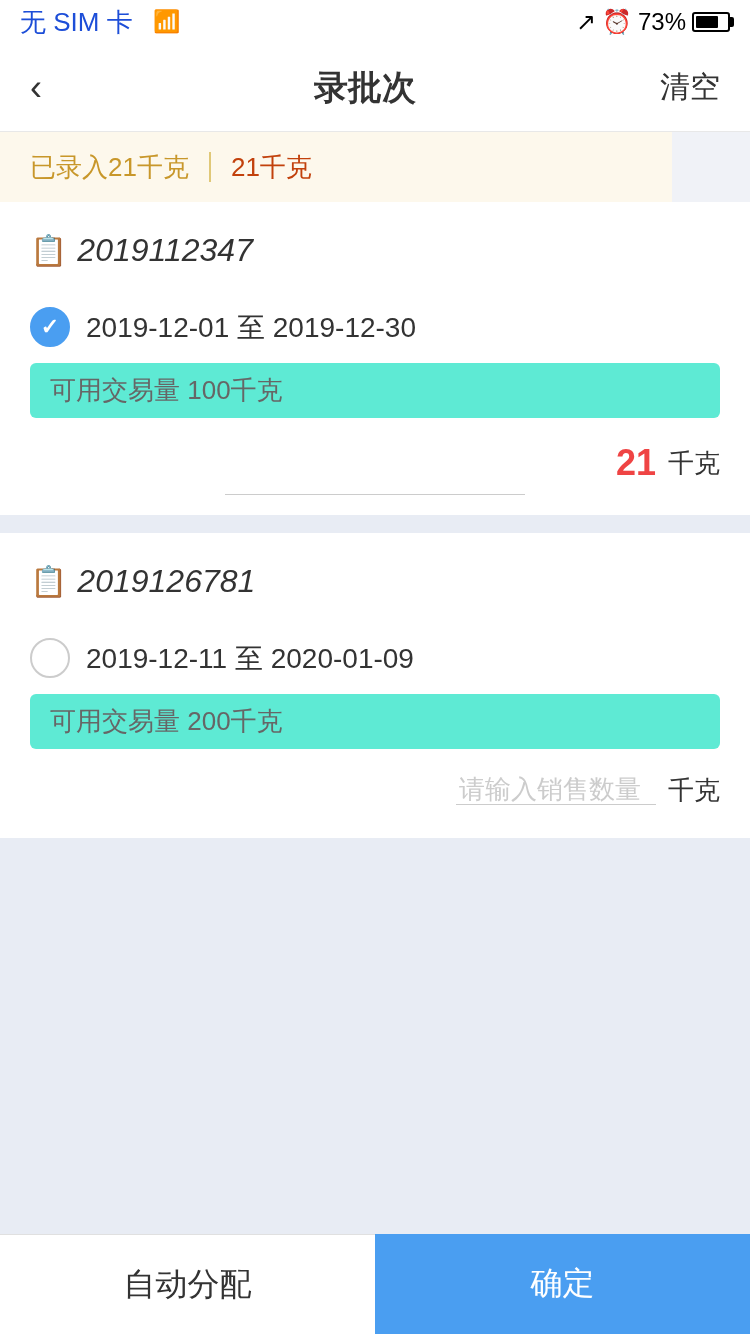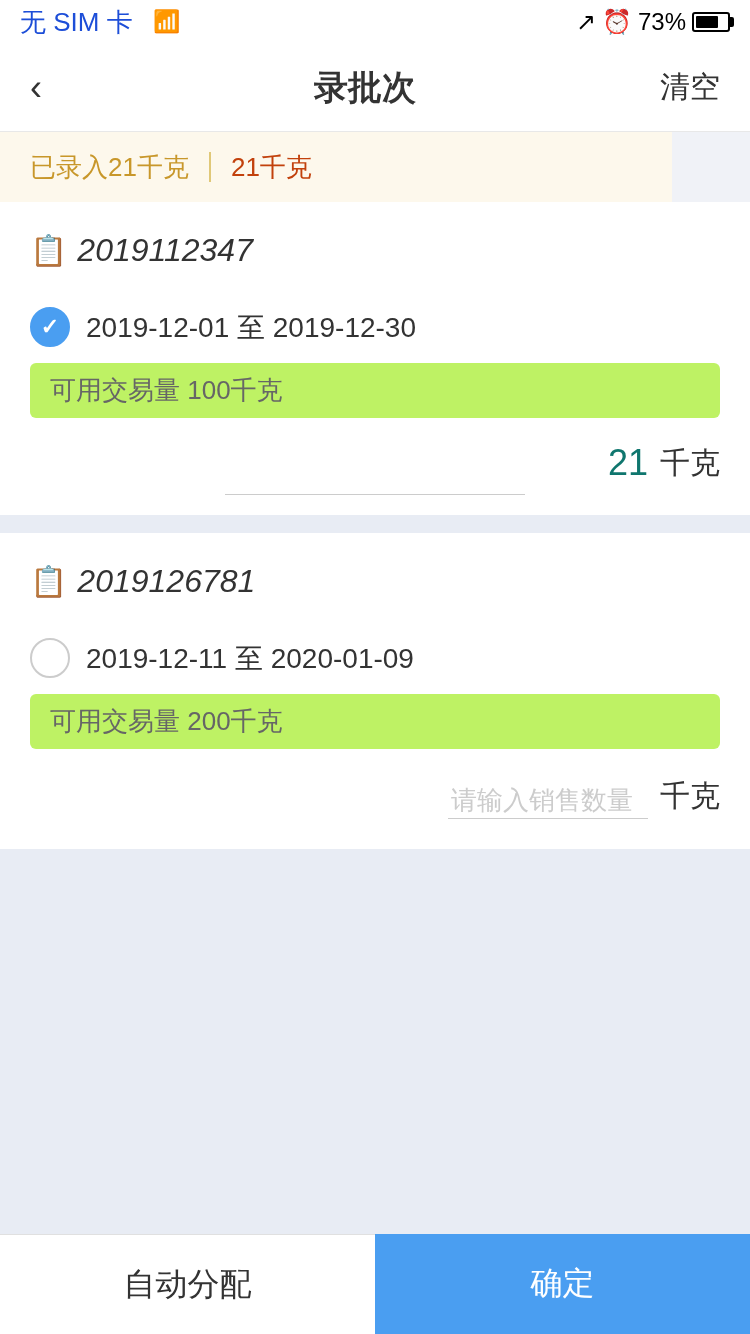--- a/index.html
+++ b/index.html
@@ -183,42 +183,42 @@
       font-size: 22px;
       font-weight: bold;
     }
 
     .card-date {
       font-size: 28px;
       color: #333;
     }
 
     .available-tag {
-      background: #bef264;
+      background: #5eead4;
       border-radius: 6px;
       padding: 10px 20px;
       font-size: 26px;
       color: #666;
       margin-bottom: 14px;
     }
 
     .quantity-row {
       display: flex;
       align-items: center;
       justify-content: flex-end;
       gap: 12px;
       padding: 10px 0;
     }
     .quantity-value {
       font-size: 36px;
-      color: #0f766e;
-      font-weight: 400;
+      color: #ef4444;
+      font-weight: 700;
     }
     .quantity-unit {
-      font-size: 30px;
+      font-size: 26px;
       color: #333;
       text-align: center;
     }
     .quantity-divider {
       width: 300px;
       height: 1px;
       background: #ccc;
       margin: 0 auto 0 auto;
       display: block;
     }
@@ -266,21 +266,21 @@
       display: flex;
       align-items: center;
       justify-content: center;
     }
 
     .input-underline {
       border: none;
       border-bottom: 1px solid #ccc;
       outline: none;
       background: transparent;
-      font-size: 40px;
+      font-size: 24px;
       color: #a21caf;
       text-align: right;
       width: 200px;
     }
     .input-underline::placeholder {
       color: #ccc;
       font-size: 26px;
     }
   </style>
 </head>

